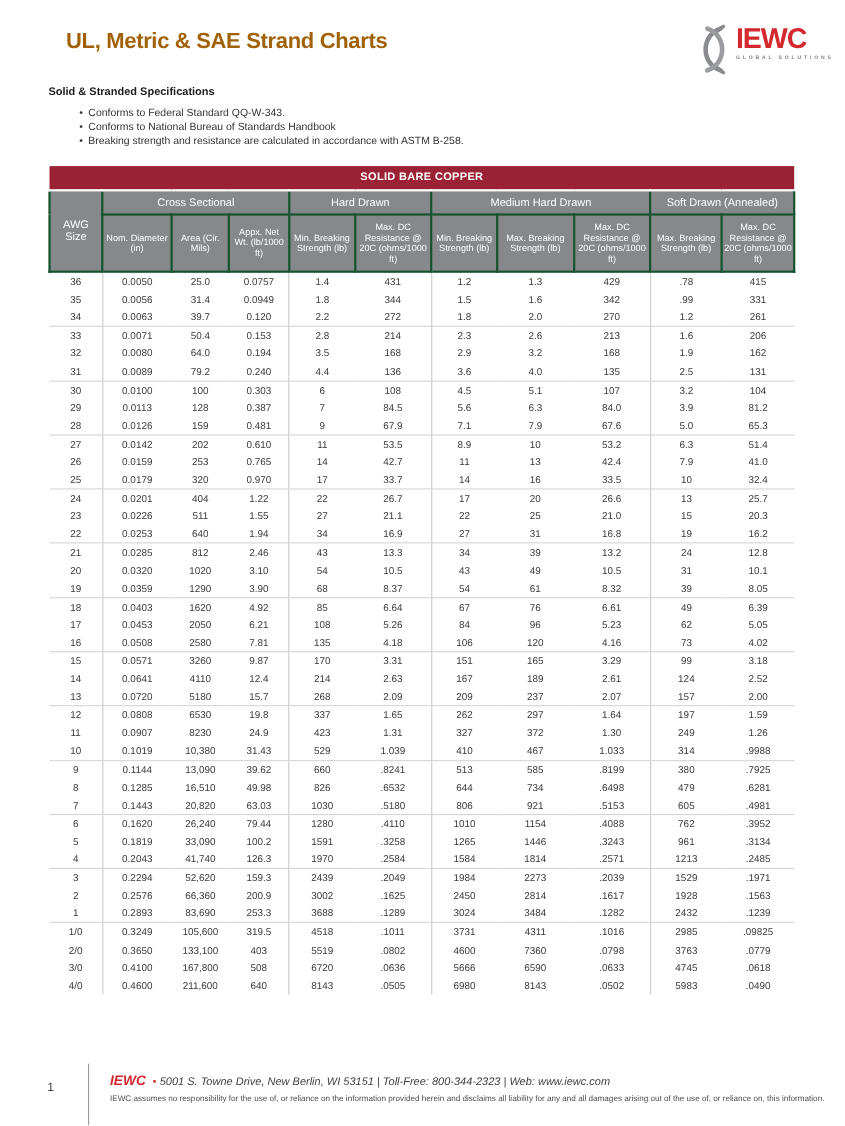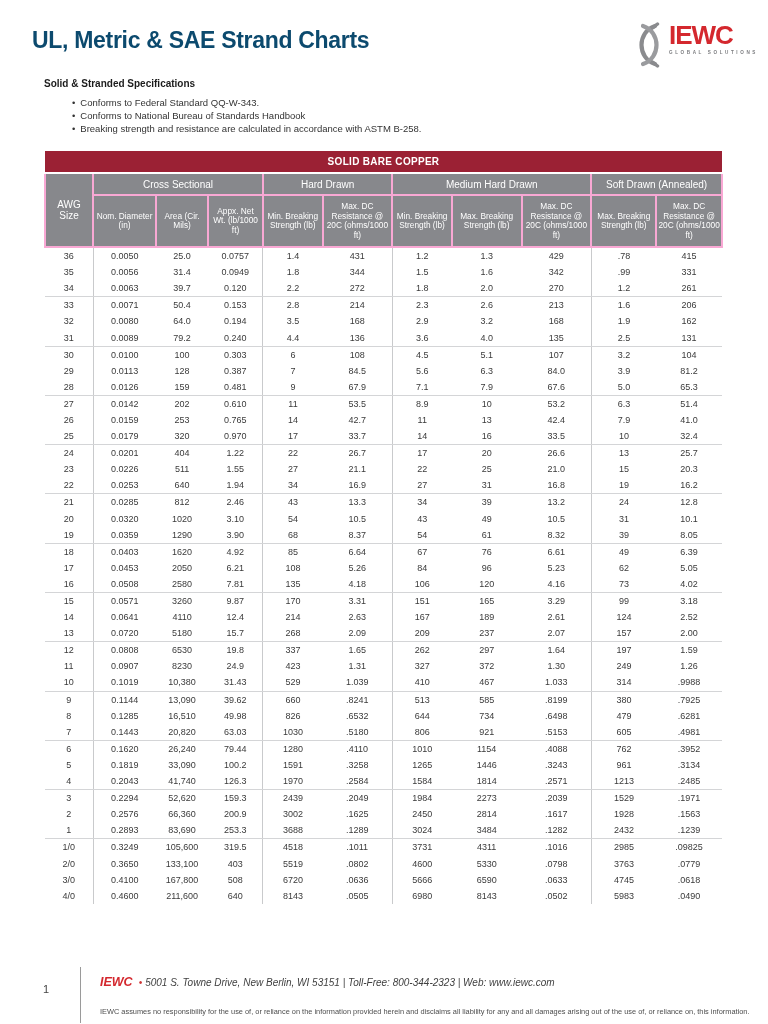--- a/index.html
+++ b/index.html
@@ -5,23 +5,23 @@
   html,body{margin:0;padding:0;}
   body{
     width:768px;height:1024px;background:#ffffff;overflow:hidden;
     font-family:"Liberation Sans","DejaVu Sans",sans-serif;
     position:relative;
   }
   .page{position:absolute;inset:0;background:#fff;}
 
   
   .doc-title{
-    position:absolute;left:32px;top:27px;
-    font-size:23px;font-weight:bold;letter-spacing:-0.3px;
-    color:#0c4a6e;
+    position:absolute;left:60px;top:27px;
+    font-size:20px;font-weight:bold;letter-spacing:-0.3px;
+    color:#a16207;
   }
   .logo{position:absolute;right:10px;top:22px;display:flex;align-items:flex-start;}
   .logo-icon{width:32px;height:46px;margin-right:4px;}
   .logo-text{display:flex;flex-direction:column;}
   .logo-brand{font-size:26px;font-weight:bold;letter-spacing:-1px;color:#D4282E;line-height:26px;}
   .logo-tagline{font-size:4.6px;letter-spacing:2.6px;color:#7b7c7f;margin-top:2px;font-weight:bold;}
 
   
   .specs{position:absolute;left:44px;top:78px;width:680px;}
   .specs-heading{font-size:10px;font-weight:bold;color:#1c1c1c;margin-bottom:7px;}
@@ -29,21 +29,21 @@
   .specs-list li{
     font-size:9.5px;color:#333;line-height:13px;padding-left:28px;
   }
   .bullet-char{margin-right:5px;}
 
   
   .strand-table-wrap{position:absolute;left:44px;top:151px;width:679px;}
   table.strand{width:100%;border-collapse:collapse;table-layout:fixed;}
   table.strand th{
     background:#87888C;color:#fff;font-weight:normal;
-    border:2px solid #f9a8d4;
+    border:2px solid #14532d;
   }
   tr.banner th{
     background:#9B2134;color:#fff;font-weight:bold;font-size:10px;
     height:19px;letter-spacing:0.3px;border:none;border-bottom:2px solid #fff;
   }
   tr.grp th{font-size:10px;height:20px;padding:0 2px;}
   tr.sub th{font-size:8.3px;line-height:9.5px;height:46px;padding:2px 1px;vertical-align:middle;}
   th.corner{font-size:9px;vertical-align:middle;}
   table.strand td{
     font-size:9px;color:#3a3a3a;text-align:center;height:16.1px;
@@ -54,21 +54,21 @@
 
   
   .footer{position:absolute;left:0;top:963px;width:768px;height:61px;}
   .page-num{position:absolute;left:36px;top:20px;width:20px;text-align:center;
     font-size:11px;color:#444;}
   .footer-divider{position:absolute;left:80px;top:4px;width:1px;height:56px;background:#9a9a9a;}
   .footer-content{position:absolute;left:100px;top:12px;width:650px;}
   .footer-line1{font-size:10px;color:#3f3f3f;white-space:nowrap;font-style:italic;}
   .footer-brand{font-size:12.5px;font-weight:bold;color:#D4282E;margin-right:3px;}
   .footer-sep{color:#c33;margin:0 3px;font-size:10px;}
-  .footer-disclaimer{margin-top:18px;font-size:7.4px;color:#4d4d4d;white-space:nowrap;}
+  .footer-disclaimer{margin-top:5px;font-size:7.4px;color:#4d4d4d;white-space:nowrap;}
 </style>
 </head>
 <body>
 
 <div class="page">
 
   <div class="doc-title">UL, Metric &amp; SAE Strand Charts</div>
 
   <div class="logo">
     <svg class="logo-icon" viewBox="0 0 32 46">
@@ -613,21 +613,21 @@
             <td>.09825</td>
           </tr>
           <tr>
             <td class="gb">2/0</td>
             <td>0.3650</td>
             <td>133,100</td>
             <td class="gb">403</td>
             <td>5519</td>
             <td class="gb">.0802</td>
             <td>4600</td>
-            <td>5330</td>
+            <td>7360</td>
             <td class="gb">.0798</td>
             <td>3763</td>
             <td>.0779</td>
           </tr>
           <tr>
             <td class="gb">3/0</td>
             <td>0.4100</td>
             <td>167,800</td>
             <td class="gb">508</td>
             <td>6720</td>

